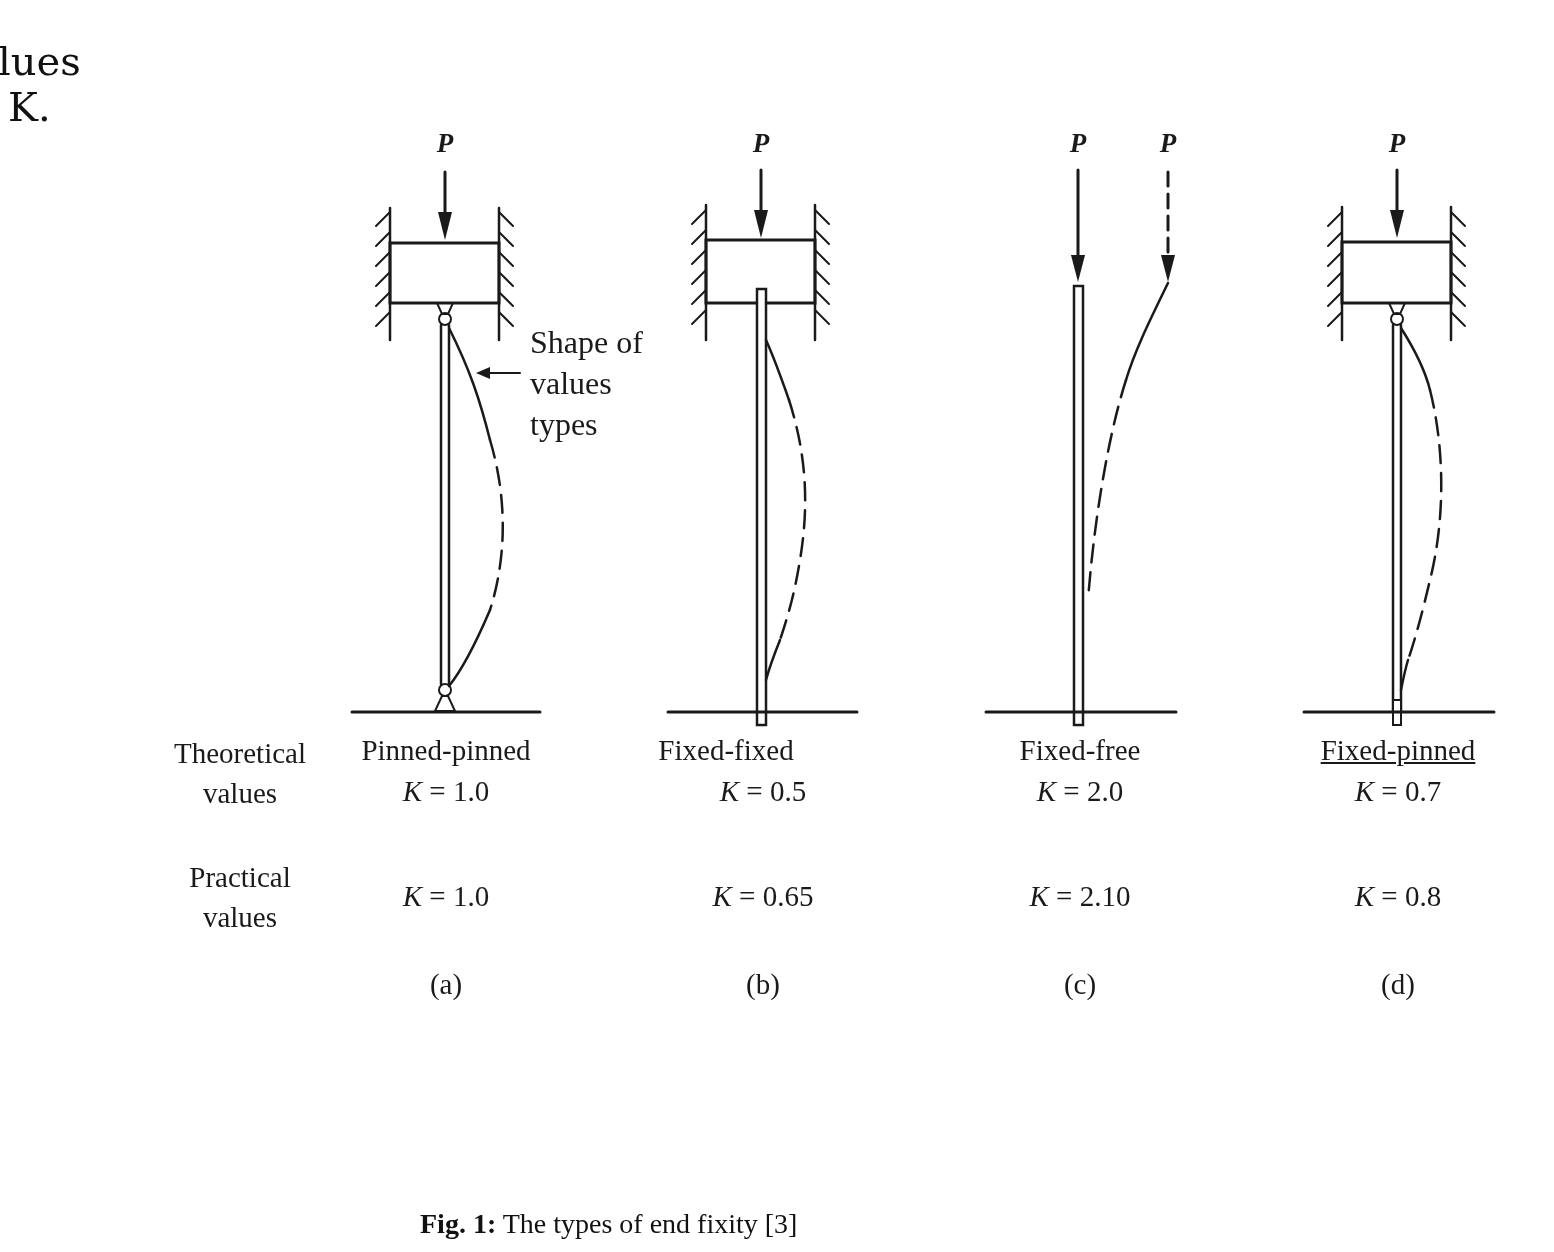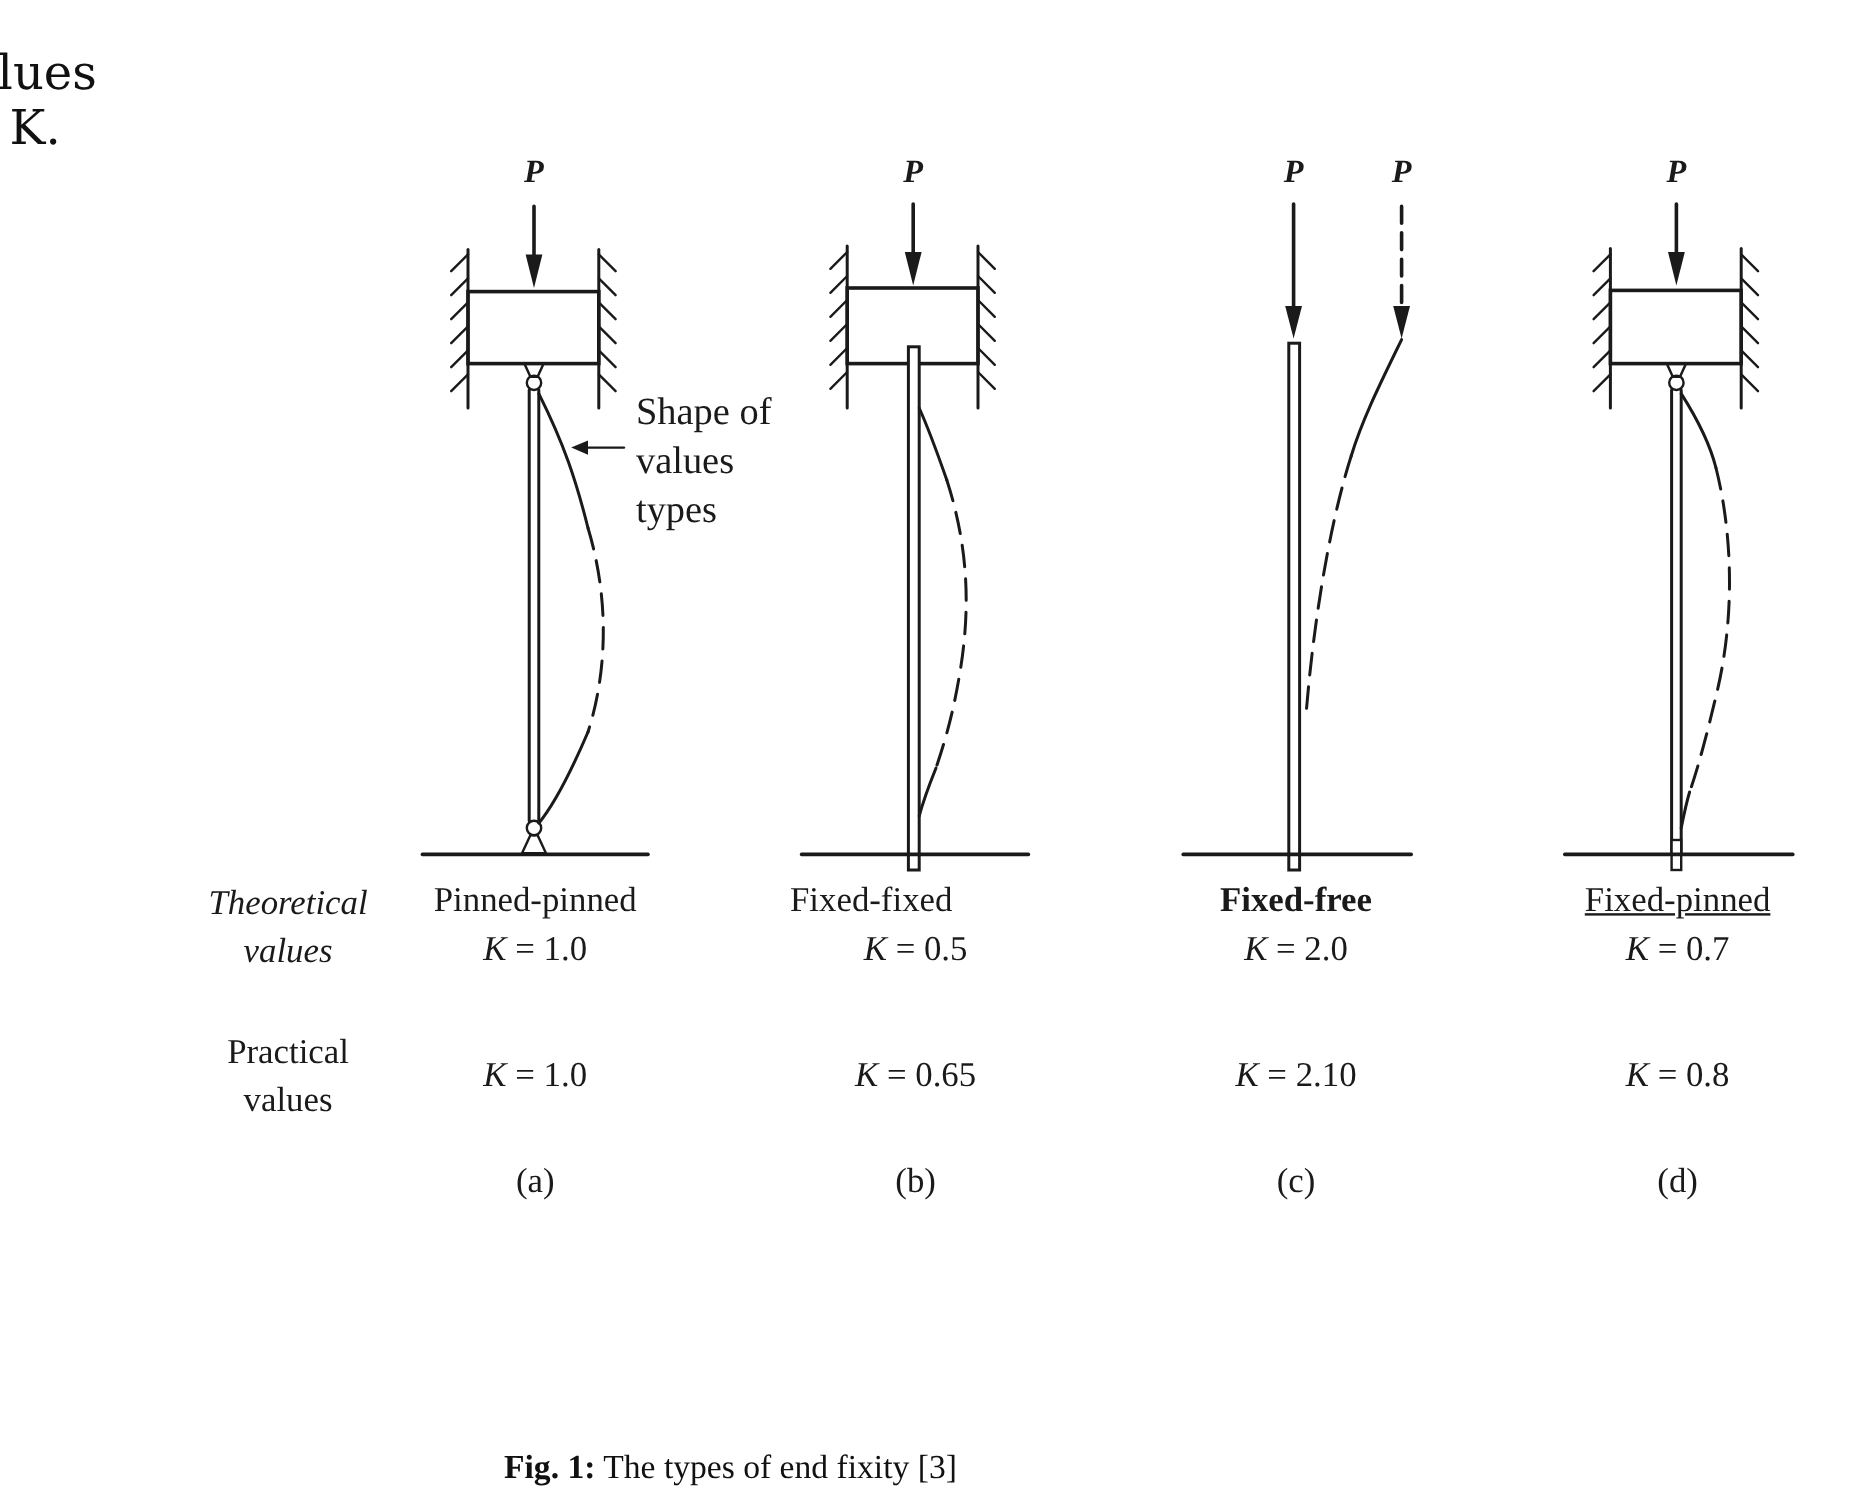--- a/index.html
+++ b/index.html
@@ -160,40 +160,40 @@
 <span class="lbl load" style="left:1078px; top:128px;">P</span>
 <span class="lbl load" style="left:1168px; top:128px;">P</span>
 <span class="lbl load" style="left:1397px; top:128px;">P</span>
 
 <div class="lbl note" style="left:530px; top:322px;">
   <div>Shape of</div>
   <div>values</div>
   <div>types</div>
 </div>
 
-<div class="lbl rowlbl" style="left:240px; top:733px;font-style:italic;">
+<div class="lbl rowlbl" style="left:240px; top:733px;">
   <div>Theoretical</div>
   <div>values</div>
 </div>
 <div class="lbl rowlbl" style="left:240px; top:857px;">
   <div>Practical</div>
   <div>values</div>
 </div>
 
 <span class="lbl case-name" style="left:446px; top:734px;">Pinned-pinned</span>
 <span class="lbl kval" style="left:446px; top:775px;"><i>K</i> <span>= 1.0</span></span>
 <span class="lbl kval" style="left:446px; top:880px;"><i>K</i> <span>= 1.0</span></span>
 <span class="lbl sub" style="left:446px; top:968px;">(a)</span>
 
 <span class="lbl case-name" style="left:726px; top:734px;">Fixed-fixed</span>
 <span class="lbl kval" style="left:763px; top:775px;"><i>K</i> <span>= 0.5</span></span>
 <span class="lbl kval" style="left:763px; top:880px;"><i>K</i> <span>= 0.65</span></span>
 <span class="lbl sub" style="left:763px; top:968px;">(b)</span>
 
-<span class="lbl case-name" style="left:1080px; top:734px;font-weight:bold;">Fixed-free</span>
+<span class="lbl case-name" style="left:1080px; top:734px;">Fixed-free</span>
 <span class="lbl kval" style="left:1080px; top:775px;"><i>K</i> <span>= 2.0</span></span>
 <span class="lbl kval" style="left:1080px; top:880px;"><i>K</i> <span>= 2.10</span></span>
 <span class="lbl sub" style="left:1080px; top:968px;">(c)</span>
 
 <span class="lbl case-name" style="left:1398px; top:734px;text-decoration:underline;">Fixed-pinned</span>
 <span class="lbl kval" style="left:1398px; top:775px;"><i>K</i> <span>= 0.7</span></span>
 <span class="lbl kval" style="left:1398px; top:880px;"><i>K</i> <span>= 0.8</span></span>
 <span class="lbl sub" style="left:1398px; top:968px;">(d)</span>
 
 <div class="caption"><b>Fig. 1:</b><span> The types of end fixity [3]</span></div>

